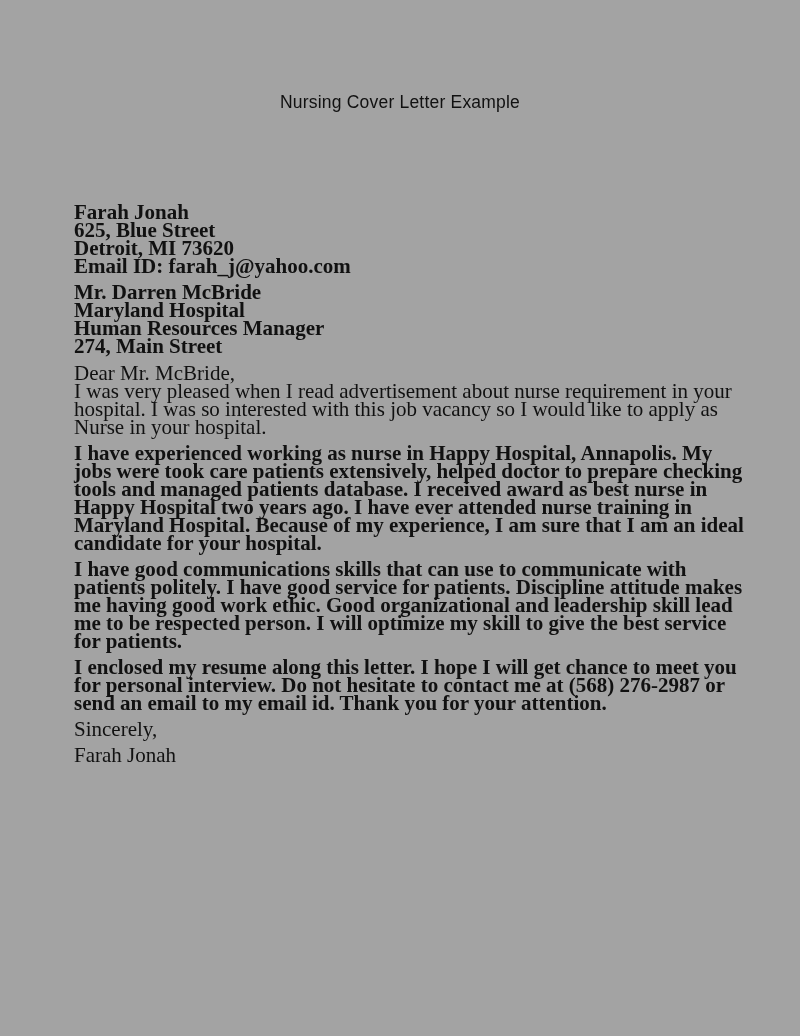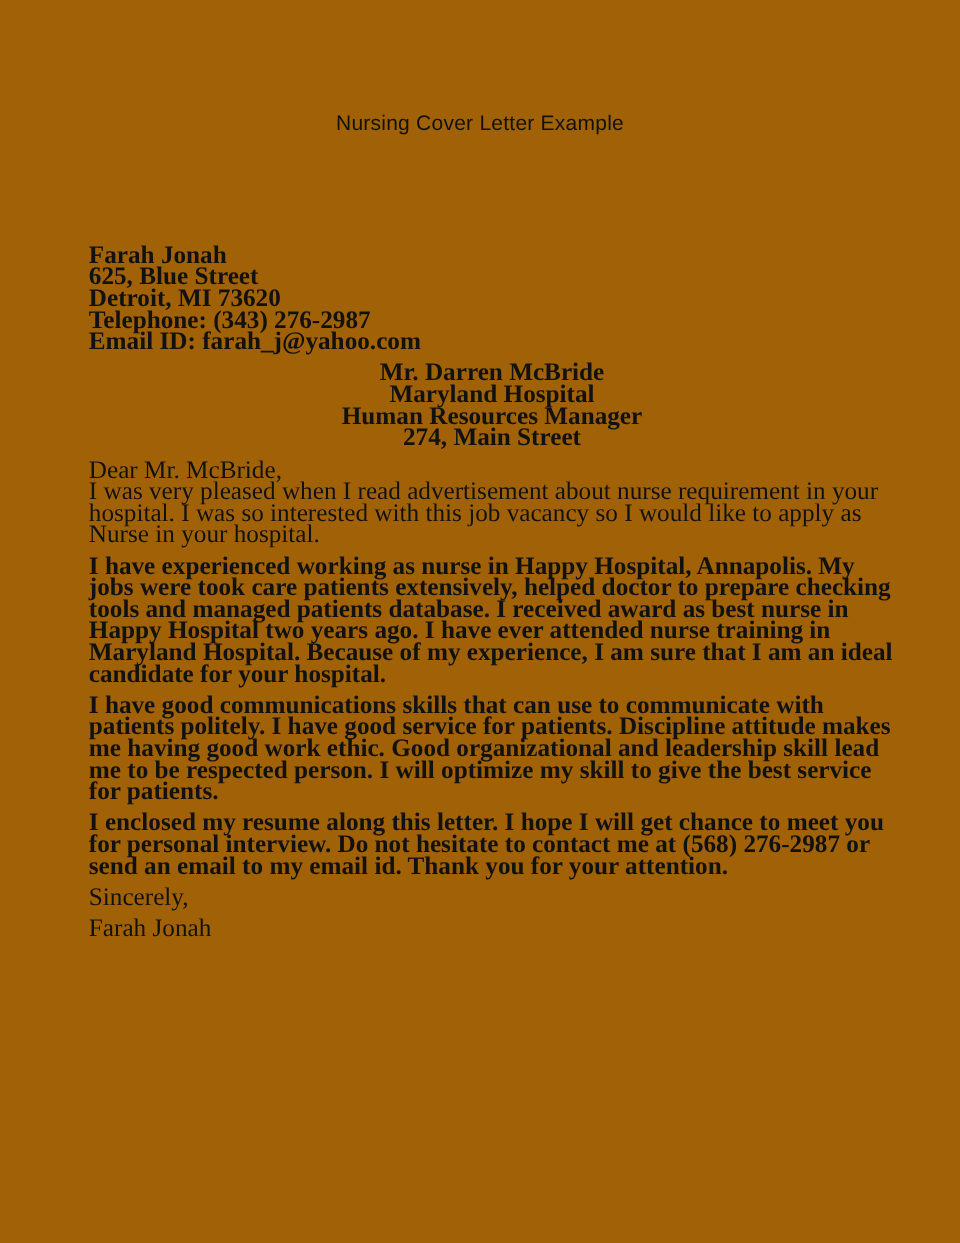--- a/index.html
+++ b/index.html
@@ -1,21 +1,21 @@
 <!DOCTYPE html>
 <html><head>
 <meta charset="utf-8">
 <style>
   * { margin: 0; padding: 0; box-sizing: border-box; }
   html, body { background: #ffffff; }
   .page {
     position: relative;
     width: 800px;
     height: 1036px;
-    background: #a16207;
+    background: #a3a3a3;
     overflow: hidden;
     color: #111111;
   }
   .doc-title {
     margin-top: 92px;
     text-align: center;
     font-family: "Liberation Sans", "DejaVu Sans", sans-serif;
     font-size: 17.5px;
     font-weight: 400;
     color: #111111;
@@ -26,41 +26,40 @@
     margin-left: 74px;
     margin-top: 90px;
     font-family: "Liberation Serif", "DejaVu Serif", serif;
     font-size: 21px;
     line-height: 18px;
     color: #111111;
   }
   .block { margin: 0; }
   .block.bold { font-weight: 700; }
   .date { margin-top: 8px; }
-  .recipient { margin-top: 8px; text-align: center; }
+  .recipient { margin-top: 8px; }
   .salutation { margin-top: 9px; }
   .para { margin-top: 0; }
   .para.spaced { margin-top: 8px; font-weight: bold; }
   .closing { margin-top: 8px; }
   .signature { margin-top: 8px; }
 </style>
 </head>
 <body>
 
 <div class="page">
 
   <h1 class="doc-title">Nursing Cover Letter Example</h1>
 
   <div class="letter">
 
     <div class="block bold">
       <div>Farah Jonah</div>
       <div>625, Blue Street</div>
       <div>Detroit, MI 73620</div>
-      <div>Telephone: (343) 276-2987</div>
       <div>Email ID: farah_j@yahoo.com</div>
     </div>
 
 
     <div class="block bold recipient">
       <div>Mr. Darren McBride</div>
       <div>Maryland Hospital</div>
       <div>Human Resources Manager</div>
       <div>274, Main Street</div>
     </div>

